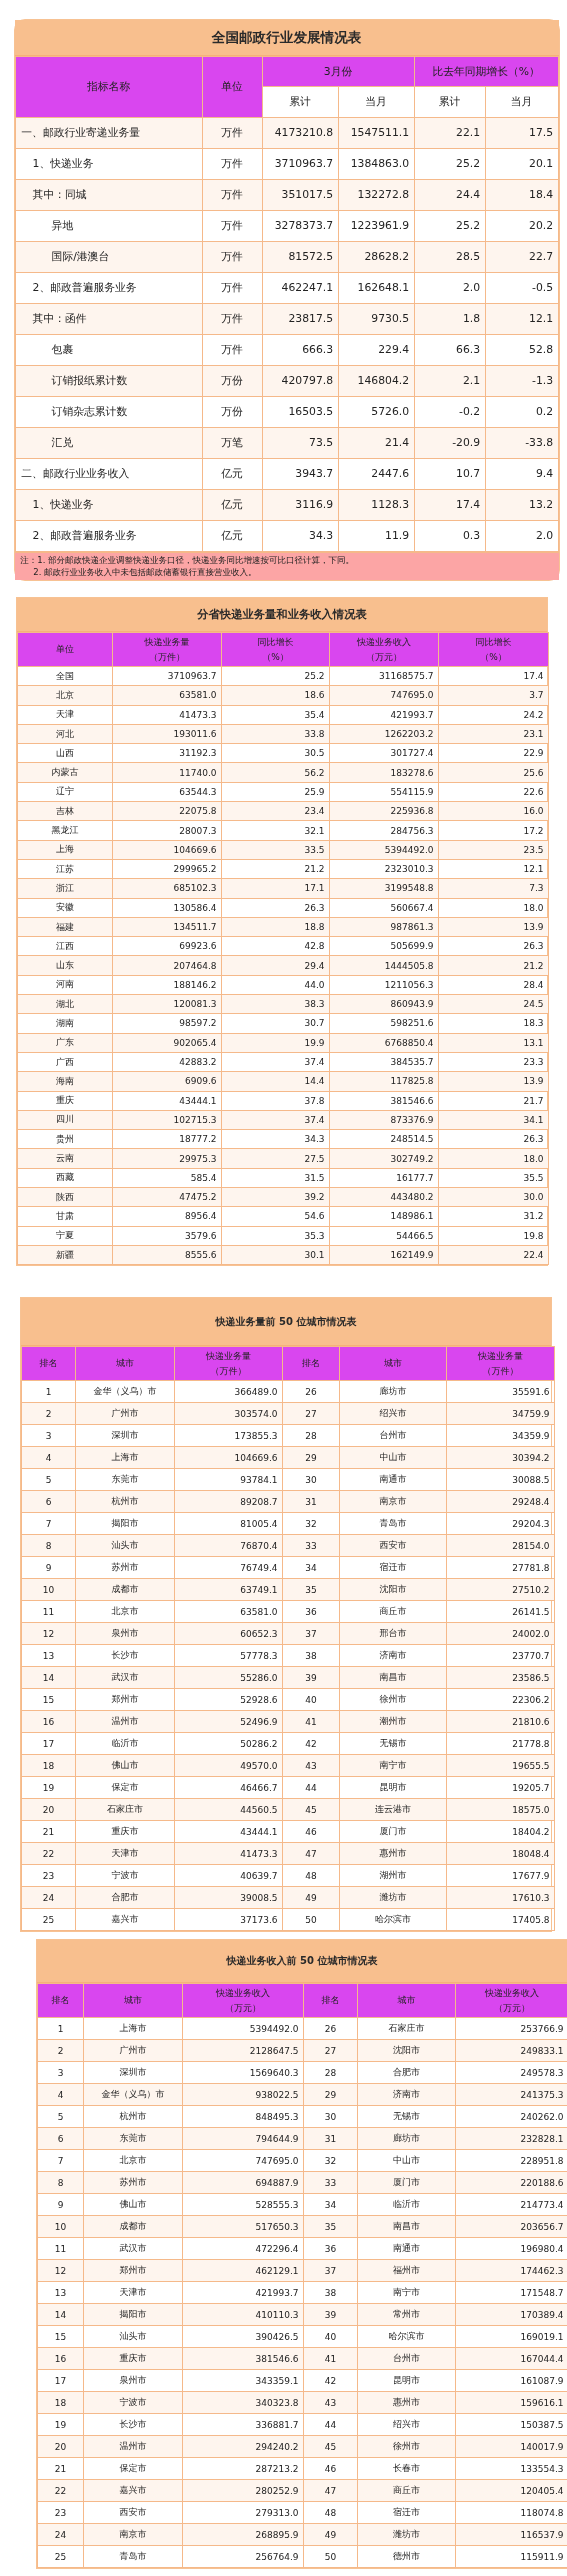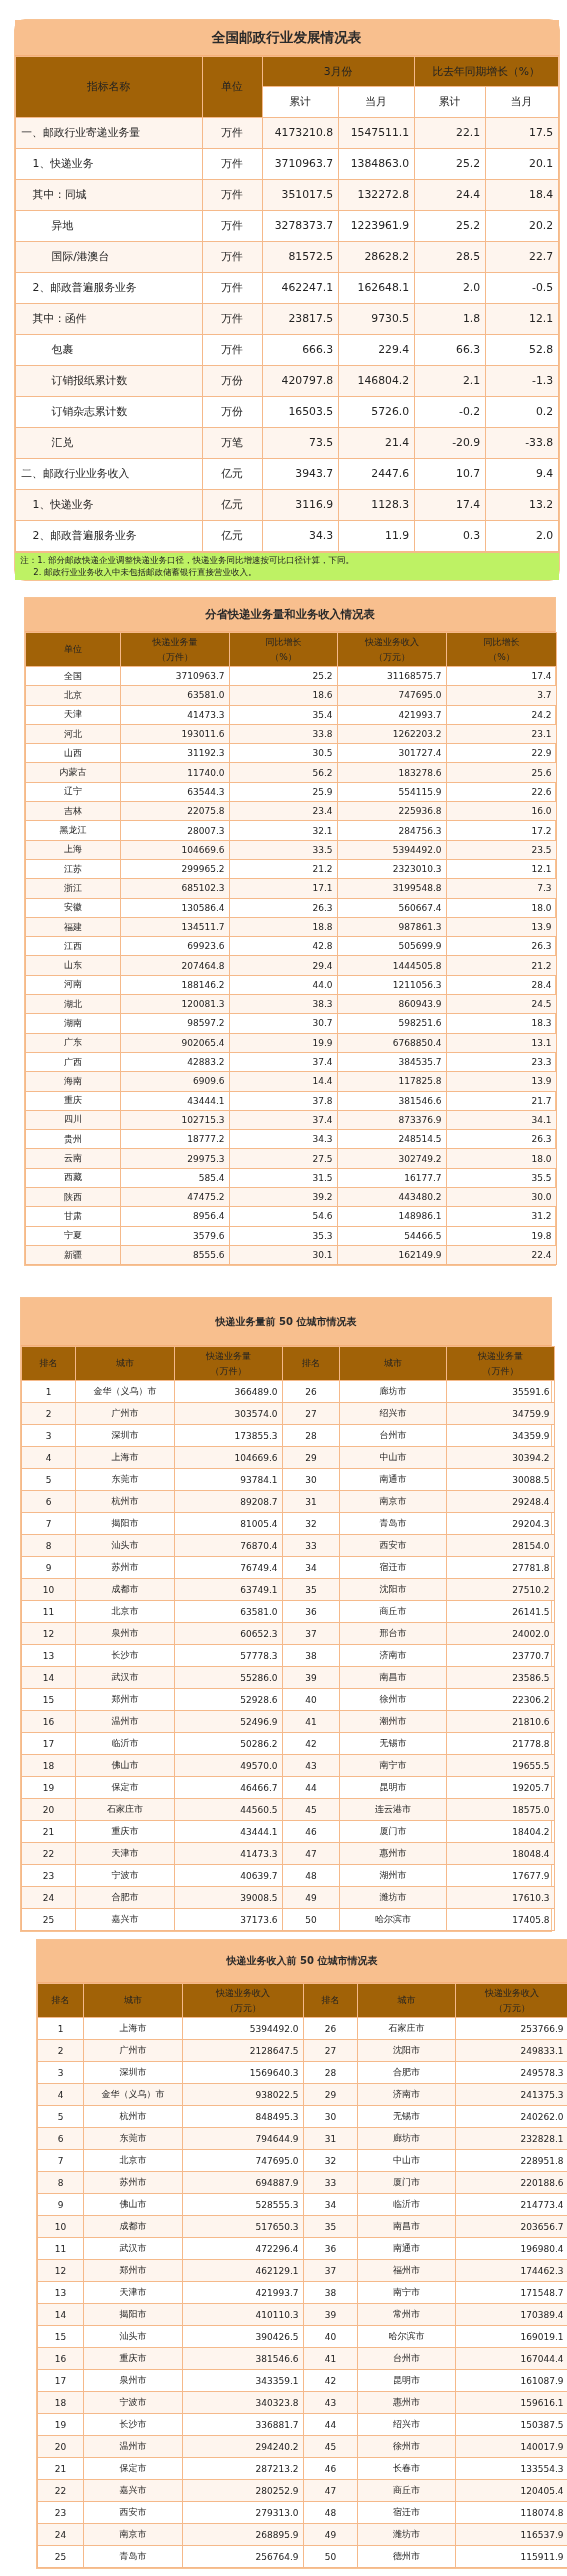--- a/index.html
+++ b/index.html
@@ -1,41 +1,41 @@
 <!DOCTYPE html>
 <html style="font-size:9px"><head>
 <meta charset="utf-8">
 <style>
   html, body { margin: 0; padding: 0; background: #ffffff; }
   body { width: 567px; height: 2576px; position: relative; font-family: "DejaVu Sans", "Liberation Sans", sans-serif; color: #222222; }
   .tbl { position: absolute; border: 1.1px solid #f7c293; box-sizing: border-box; background: #fff; }
   .ttl { background: #f8bf8e; display: flex; align-items: center; justify-content: center; font-weight: bold; color: #2a2a2a; border-bottom: 1.1px solid #f5b07a; box-sizing: border-box; }
   table { border-collapse: collapse; width: 100%; table-layout: fixed; }
   td, th { border: 0.6px solid #f5b98a; padding: 0 3.4px; font-weight: normal; white-space: nowrap; overflow: hidden; box-sizing: border-box; }
-  th { background: #a16207; text-align: center; }
+  th { background: #d946ef; text-align: center; }
   tr.alt td { background: #fef5ee; }
   td.num { text-align: right; padding-right: 4.5px; }
   td.ctr { text-align: center; }
   td.lbl { text-align: left; }
-  .note { background: #bef264; border-top: 0.6px solid #f5b98a; font-size: 8.5px; line-height: 12.5px; padding: 1.1px 5.7px; box-sizing: border-box; }
+  .note { background: #fca5a5; border-top: 0.6px solid #f5b98a; font-size: 8.5px; line-height: 12.5px; padding: 1.1px 5.7px; box-sizing: border-box; }
   .note .l2 { padding-left: 13px; }
 
   
   #t1 { left: 13.6px; top: 19.3px; width: 546px; border-radius: 11px; }
   #t1 .ttl { height: 36px; font-size: 13.6px; }
   #t1 th { font-size: 10.8px; }
   #t1 td { font-size: 10.8px; height: 31px; }
   #t1 .hdr1 th { height: 29.5px; }
   #t1 .hdr2 th { height: 31px; }
   #t1 td.ind1 { padding-left: 17px; }
   #t1 td.ind2 { padding-left: 36px; }
   #t1 td.ind0 { padding-left: 5.7px; }
 
   
-  #t2 { left: 24px; top: 597px; width: 532px; }
+  #t2 { left: 16px; top: 597px; width: 532px; }
   #t2 .ttl { height: 34px; font-size: 11.3px; }
   #t2 th { font-size: 9px; height: 34px; line-height: 14.8px; }
   #t2 td { font-size: 9px; height: 19.3px; }
 
   
   .citytbl .ttl { height: 48px; font-size: 10px; }
   .citytbl th { font-size: 9px; height: 34px; line-height: 14.8px; }
   .citytbl td { font-size: 9px; height: 22px; }
   #t3 { left: 20px; top: 1297px; width: 532px; }
   #t4 { left: 36px; top: 1939px; width: 532px; }

